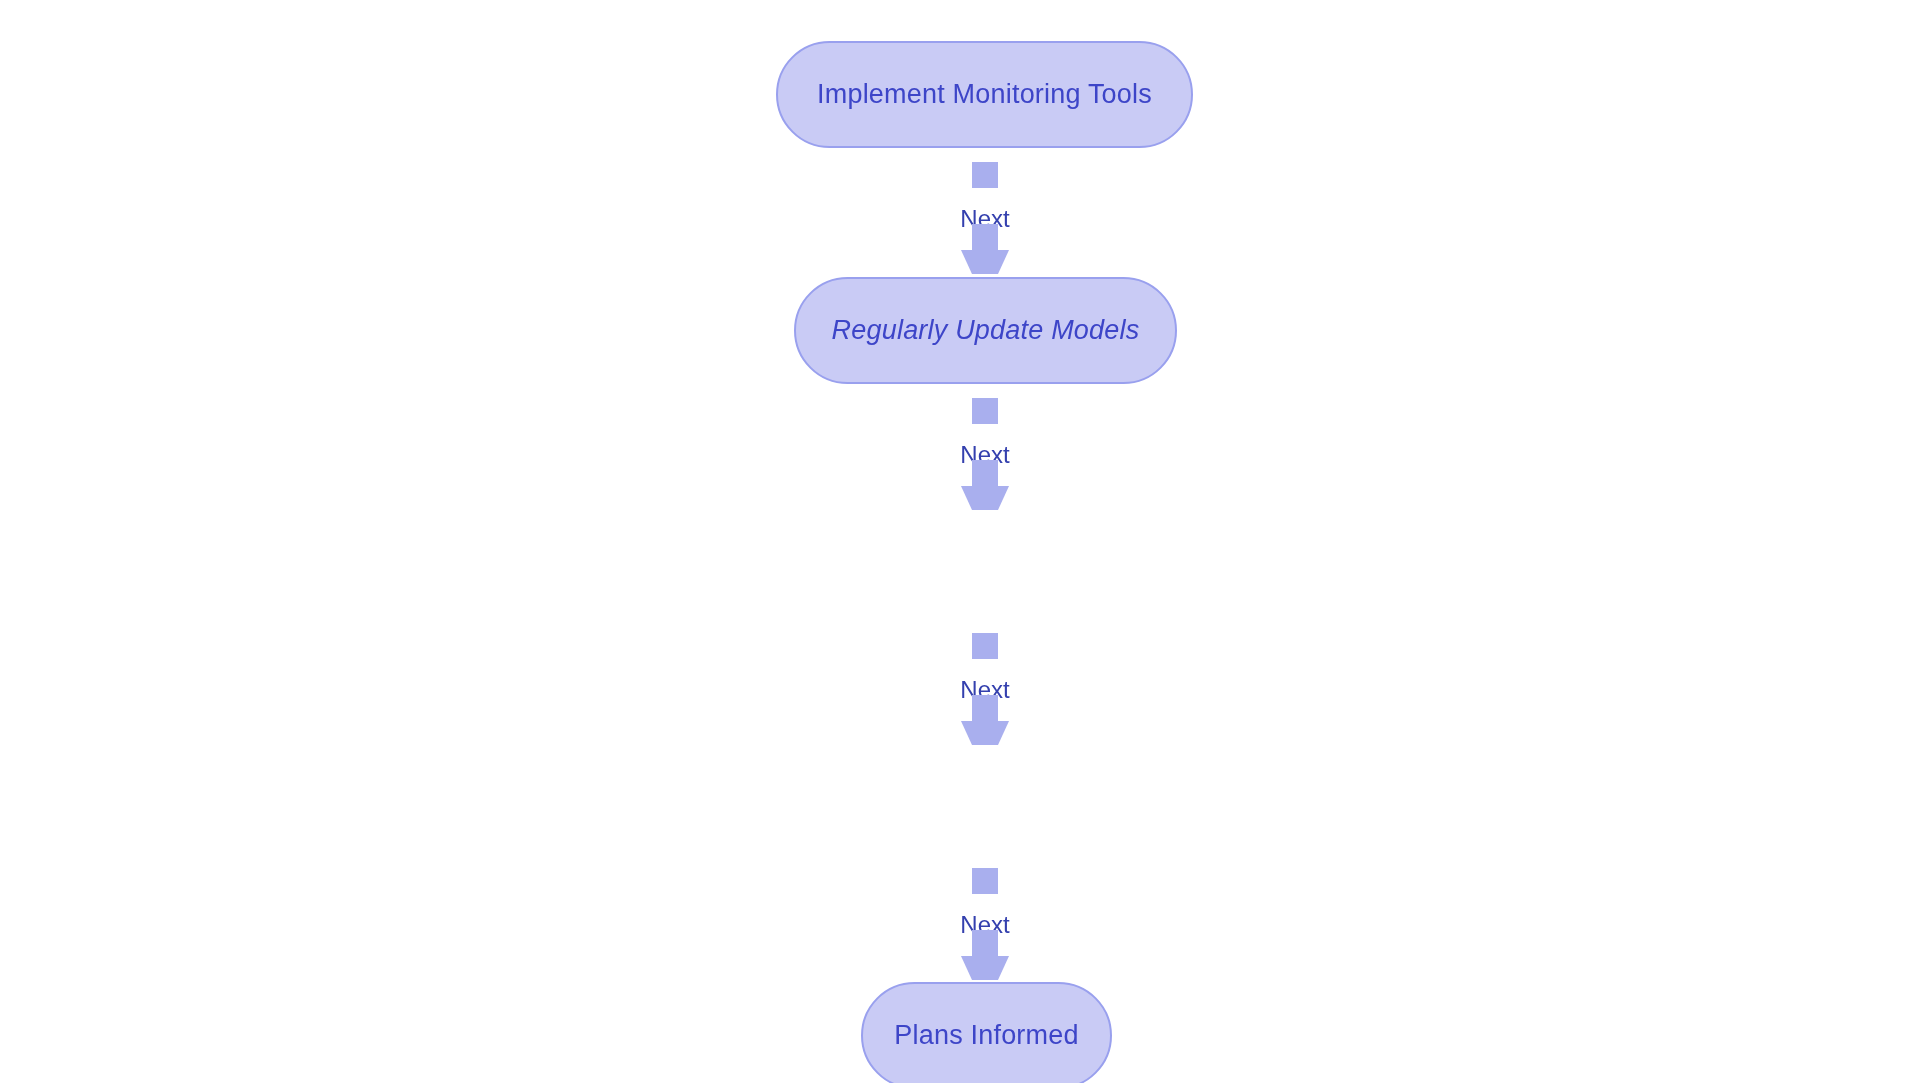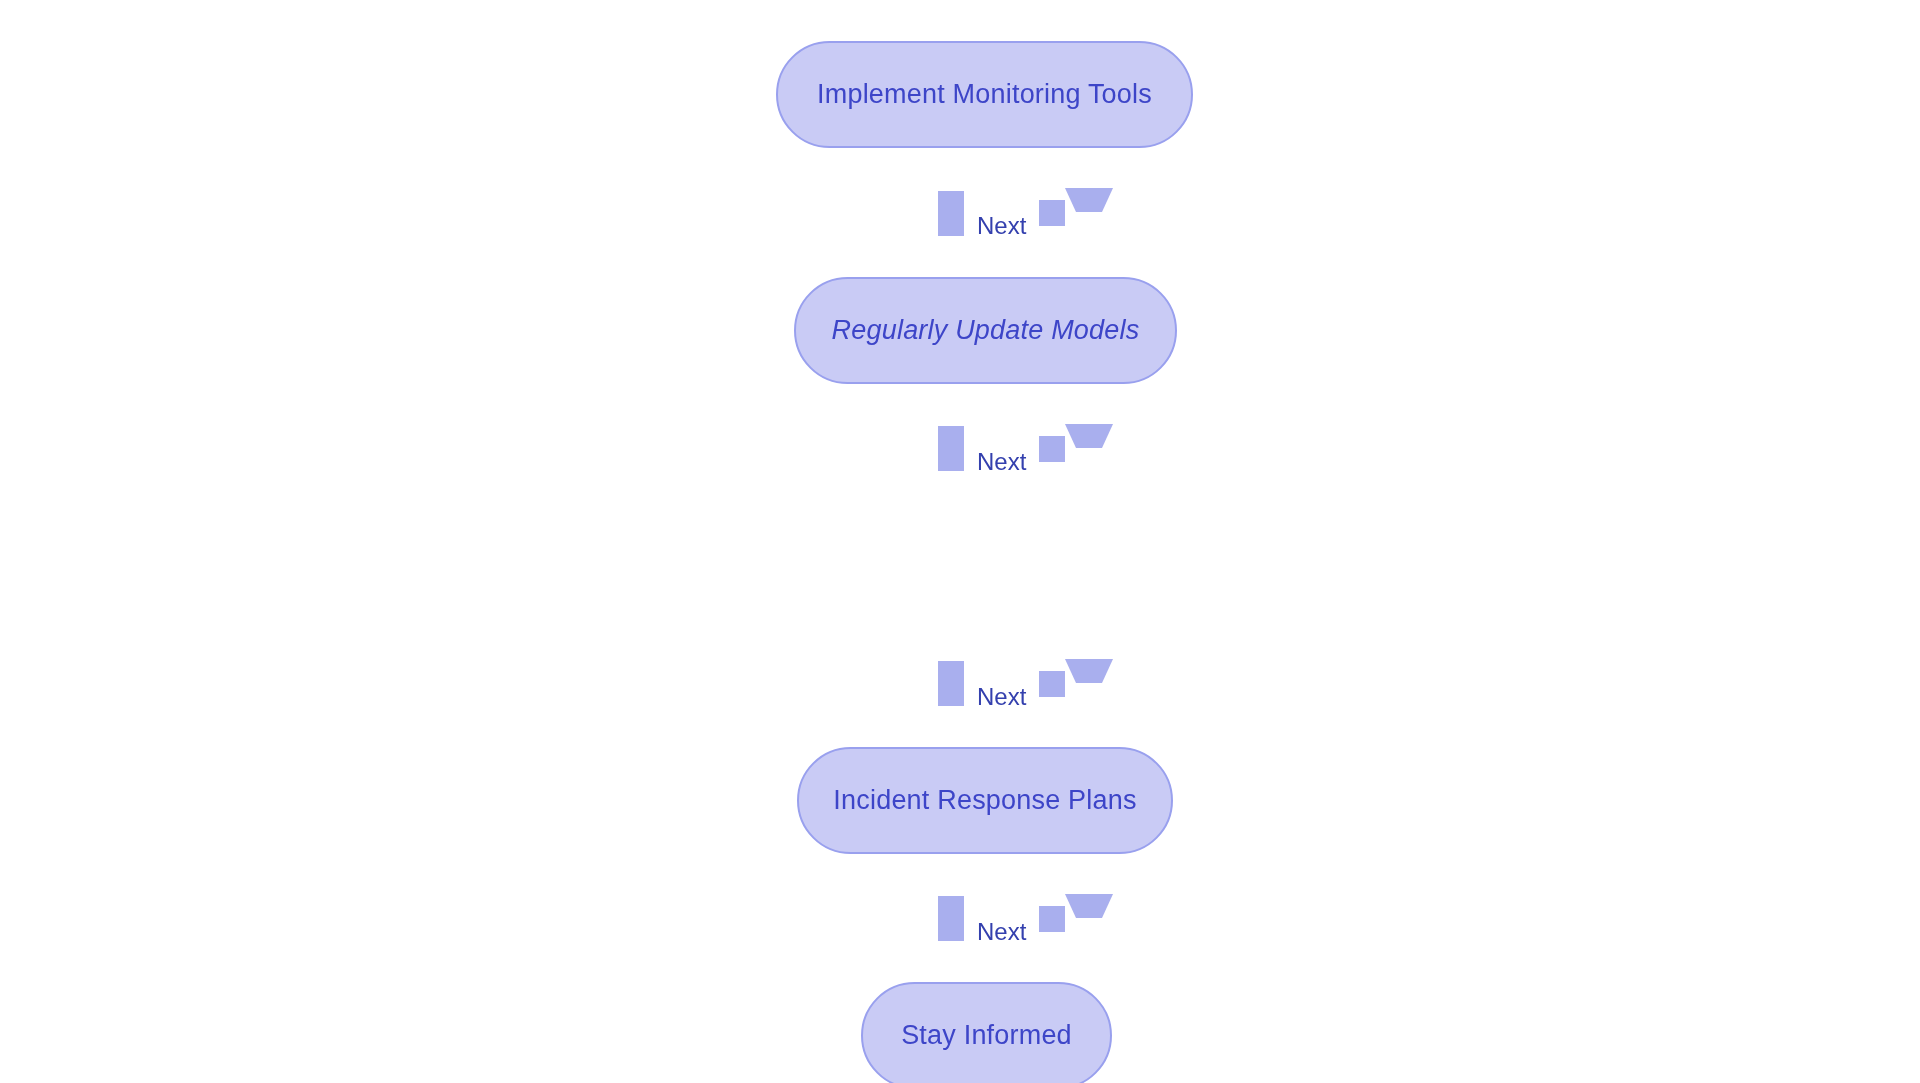--- a/index.html
+++ b/index.html
@@ -40,20 +40,21 @@
   .n2 { left: 768px; top: 251px; width: 383px; font-style: italic; }
   .n3 { left: 820px; top: 486px; width: 278px; }
   .n4 { left: 771px; top: 721px; width: 376px; }
   .n5 { left: 835px; top: 956px; width: 251px; }
 
   .flow-edge {
     position: absolute;
     left: 899px;
     width: 120px;
     display: flex;
+    flex-direction: column;
     align-items: center;
   }
   .e1 { top: 123px; height: 128px; }
   .e2 { top: 359px; height: 127px; }
   .e3 { top: 594px; height: 127px; }
   .e4 { top: 829px; height: 127px; }
 
   .edge-seg-top {
     width: 3px; height: 45px;
     background: var(--edge-line);
@@ -103,28 +104,25 @@
   </div>
 
 
   <div class="flow-edge e3">
     <div class="edge-seg-top"></div>
     <div class="edge-label">Next</div>
     <div class="edge-seg-bottom"></div>
     <div class="arrowhead"></div>
   </div>
 
-  <div class="flow-node n4">
-    <span>Incident Response Plans</span>
-  </div>
 
   <div class="flow-edge e4">
     <div class="edge-seg-top"></div>
     <div class="edge-label">Next</div>
     <div class="edge-seg-bottom"></div>
     <div class="arrowhead"></div>
   </div>
 
   <div class="flow-node n5">
-    <span>Stay Informed</span>
+    <span>Plans Informed</span>
   </div>
 
 </div>
 
 </body></html>

